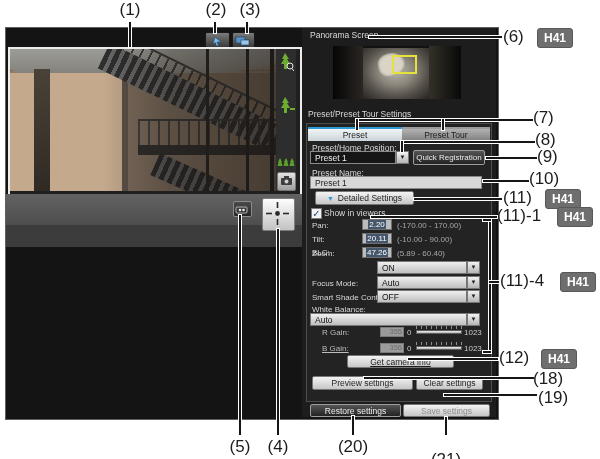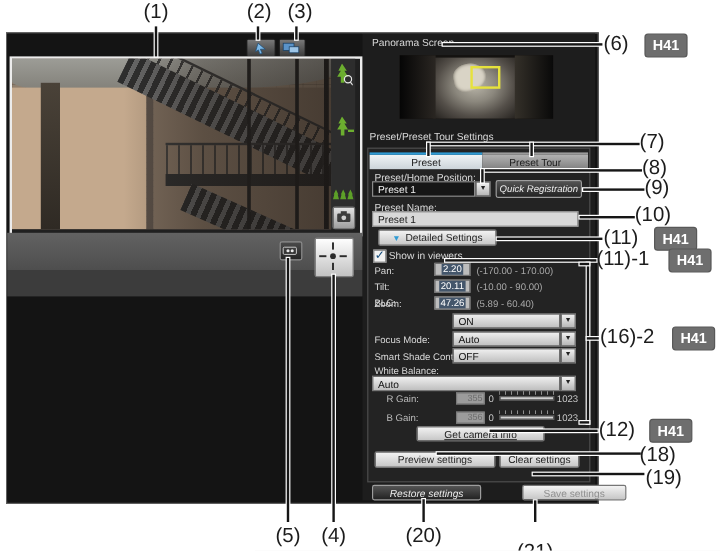--- a/index.html
+++ b/index.html
@@ -45,22 +45,22 @@
   .combo{position:absolute;background:#161616;border:1px solid #8a8a8a;color:#eee;font-size:8.5px;
          line-height:12px;padding-left:4px;box-sizing:border-box;white-space:nowrap;overflow:hidden;}
   .ddlight{position:absolute;background:linear-gradient(#efefef,#bfbfbf);border:1px solid #777;color:#111;
            font-size:8.5px;line-height:12px;padding-left:4px;box-sizing:border-box;white-space:nowrap;overflow:hidden;}
   .ddarrow{position:absolute;width:13px;height:13px;background:linear-gradient(#f2f2f2,#b5b5b5);border:1px solid #777;
            box-sizing:border-box;color:#222;font-size:6px;text-align:center;line-height:11px;cursor:pointer;}
   .tinput{position:absolute;background:#d8d8d8;border:1px solid #8a8a8a;color:#1a1a1a;font-size:8.5px;
           line-height:12px;padding-left:4px;box-sizing:border-box;}
   .btn{position:absolute;background:linear-gradient(#f3f3f3,#c6c6c6);border:1px solid #767676;border-radius:2px;
        color:#1d1d1d;font-size:8.5px;text-align:center;box-sizing:border-box;cursor:pointer;overflow:hidden;white-space:nowrap;}
-  .btn.dark{background:linear-gradient(#545454,#232323);border:1px solid #9d9d9d;color:#ececec;font-style:italic;}
-  .btn.disabled{color:#8f8f8f;cursor:default;margin-left:32px;}
+  .btn.dark{background:linear-gradient(#545454,#232323);border:1px solid #9d9d9d;color:#ececec;}
+  .btn.disabled{color:#8f8f8f;cursor:default;}
   .valbox{position:absolute;width:30px;height:11px;background:#bcbcbc;border:1px solid #6f6f6f;box-sizing:border-box;
           font-size:8px;line-height:9px;text-align:center;}
   .valbox span{background:#44566b;color:#fff;padding:0 1px;}
   .range{position:absolute;color:#a7a7a7;font-size:8px;white-space:nowrap;}
   .cbox{position:absolute;width:9px;height:9px;background:#f2f2f2;border:1px solid #7c7c7c;box-sizing:content-box;
         color:#164d7d;font-size:10px;line-height:9px;text-align:center;cursor:pointer;}
   .gin{position:absolute;width:24px;height:10px;background:#9b9b9b;border:1px solid #7a7a7a;box-sizing:border-box;
        color:#6d6d6d;font-size:7.5px;line-height:8px;text-align:right;padding-right:1px;}
   .slider{position:absolute;width:46px;height:9px;cursor:pointer;}
   .slider .ticks{position:absolute;left:0;top:0;width:100%;height:3px;
@@ -214,21 +214,21 @@
 
   <div class="rlabel sm" style="left:322px;top:328px;color:#bdbdbd;">R Gain:</div>
   <div class="gin" style="left:380px;top:327px;">355</div>
   <div class="range" style="left:407px;top:328px;color:#c9c9c9;">0</div>
   <div class="slider" style="left:416px;top:326px;">
       <div class="ticks"></div>
       <div class="bar"></div>
     </div>
   <div class="range" style="left:464px;top:328px;color:#c9c9c9;">1023</div>
 
-  <div class="rlabel sm" style="left:322px;top:344px;color:#bdbdbd;">B Gain:</div>
+  <div class="rlabel sm" style="left:322px;top:344px;color:#bdbdbd;text-decoration:underline;">B Gain:</div>
   <div class="gin" style="left:380px;top:343px;">356</div>
   <div class="range" style="left:407px;top:344px;color:#c9c9c9;">0</div>
   <div class="slider" style="left:416px;top:342px;">
       <div class="ticks"></div>
       <div class="bar"></div>
     </div>
   <div class="range" style="left:464px;top:344px;color:#c9c9c9;">1023</div>
 
   <div class="btn" style="left:347px;top:355px;width:107px;height:13px;line-height:12px;text-decoration:underline;">Get camera info</div>
   <div class="btn" style="left:312px;top:376px;width:101px;height:14px;line-height:13px;">Preview settings</div>
@@ -280,21 +280,21 @@
   <div class="callout" style="left:535px;top:130px;">(8)</div>
   <div class="callout" style="left:537px;top:147px;">(9)</div>
   <div class="callout" style="left:529px;top:169px;">(10)</div>
 
   <div class="callout" style="left:503px;top:188px;">(11)</div>
   <div class="badge" style="left:545px;top:189px;">H41</div>
 
   <div class="callout" style="left:497px;top:206px;">(11)-1</div>
   <div class="badge" style="left:557px;top:207px;">H41</div>
 
-  <div class="callout" style="left:500px;top:271px;">(16)-2</div>
+  <div class="callout" style="left:500px;top:271px;">(11)-4</div>
   <div class="badge" style="left:560px;top:272px;">H41</div>
 
   <div class="callout" style="left:499px;top:348px;">(12)</div>
   <div class="badge" style="left:541px;top:349px;">H41</div>
 
   <div class="callout" style="left:533px;top:369px;">(18)</div>
   <div class="callout" style="left:538px;top:388px;">(19)</div>
 
   <div class="callout ctr" style="left:218px;top:437px;">(5)</div>
   <div class="callout ctr" style="left:256px;top:437px;">(4)</div>

